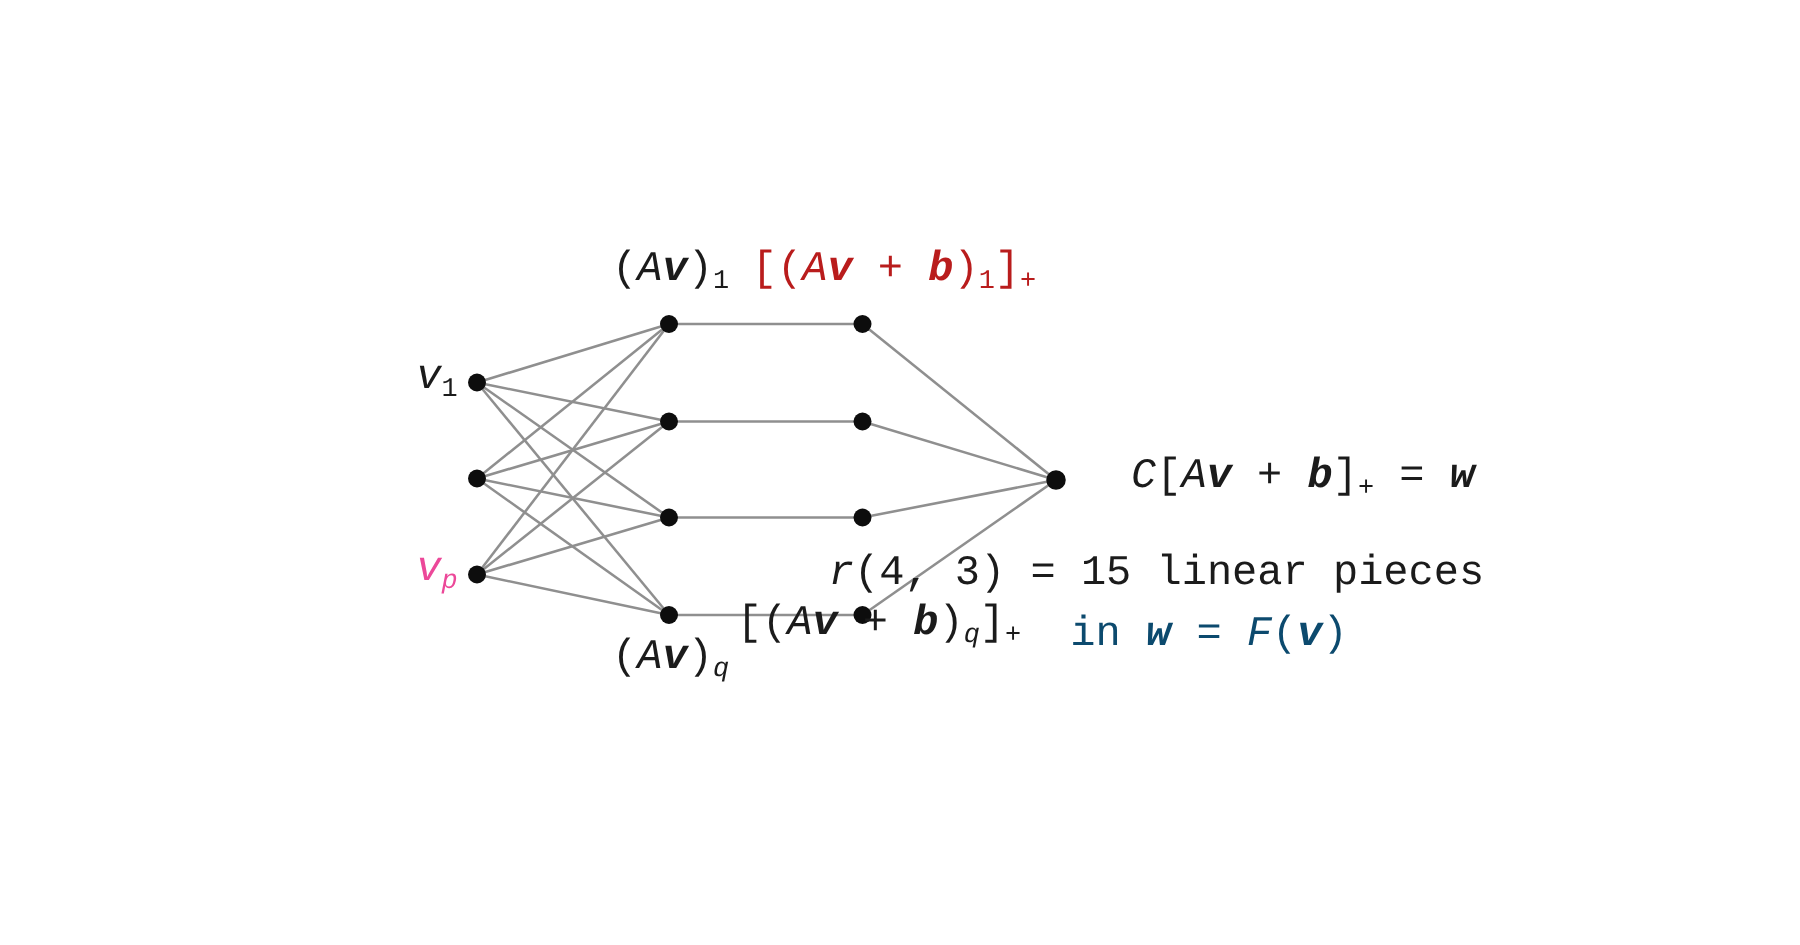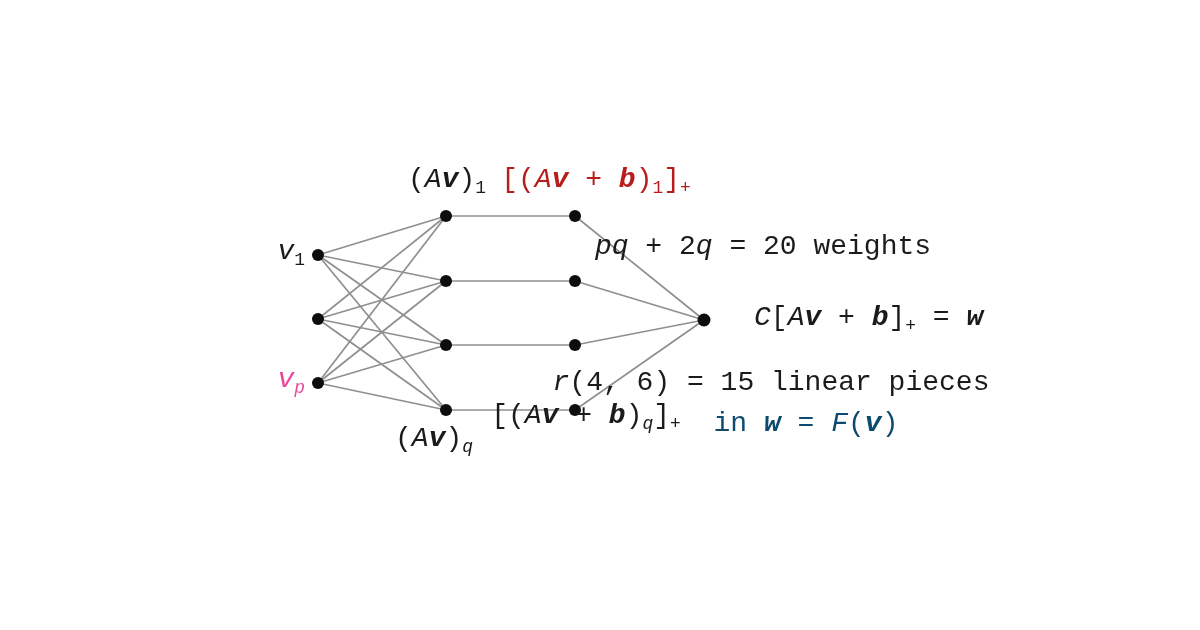--- a/index.html
+++ b/index.html
@@ -85,20 +85,19 @@
         <circle cx="575" cy="345" r="6" fill="#0d0d0d"></circle>
         <circle cx="575" cy="410" r="6" fill="#0d0d0d"></circle>
         <circle cx="704" cy="320" r="6.5" fill="#0d0d0d"></circle>
       </g>
   </svg>
   <div class="labels-layer">
       <div class="math-label anchor-end" style="left: 305px; top: 254px; color: rgb(27, 27, 27);"><span class="seg-i">v</span><span class="seg-sub">1</span></div>
       <div class="math-label anchor-end" style="left: 305px; top: 382px; color: #ec4899;"><span class="seg-i">v</span><span class="seg-subi">p</span></div>
       <div class="math-label anchor-middle" style="left: 447px; top: 182px; color: rgb(27, 27, 27);"><span class="seg-n">(</span><span class="seg-i">A</span><span class="seg-bi">v</span><span class="seg-n">)</span><span class="seg-sub">1</span></div>
       <div class="math-label anchor-middle" style="left: 556px; top: 182px; color: #b91c1c; margin-left: 40px;"><span class="seg-n">[(</span><span class="seg-i">A</span><span class="seg-bi">v</span><span class="seg-n"> + </span><span class="seg-bi">b</span><span class="seg-n">)</span><span class="seg-sub">1</span><span class="seg-n">]</span><span class="seg-sub">+</span></div>
-      <div class="math-label anchor-middle" style="left: 434px; top: 441px; color: rgb(27, 27, 27);"><span class="seg-n">(</span><span class="seg-i">A</span><span class="seg-bi">v</span><span class="seg-n">)</span><span class="seg-subi">q</span></div>
+      <div class="math-label anchor-middle" style="left: 447px; top: 441px; color: rgb(27, 27, 27);"><span class="seg-n">(</span><span class="seg-i">A</span><span class="seg-bi">v</span><span class="seg-n">)</span><span class="seg-subi">q</span></div>
       <div class="math-label anchor-middle" style="left: 586px; top: 418px; color: rgb(27, 27, 27);"><span class="seg-n">[(</span><span class="seg-i">A</span><span class="seg-bi">v</span><span class="seg-n"> + </span><span class="seg-bi">b</span><span class="seg-n">)</span><span class="seg-subi">q</span><span class="seg-n">]</span><span class="seg-sub">+</span></div>
-      <div class="math-label anchor-middle" style="left: 763px; top: 247px; color: rgb(27, 27, 27);"><span class="seg-i">pq</span><span class="seg-n"> + 2</span><span class="seg-i">q</span><span class="seg-n"> = 20 weights</span></div>
       <div class="math-label anchor-start" style="left: 754px; top: 320px; color: rgb(27, 27, 27);"><span class="seg-i">C</span><span class="seg-n">[</span><span class="seg-i">A</span><span class="seg-bi">v</span><span class="seg-n"> + </span><span class="seg-bi">b</span><span class="seg-n">]</span><span class="seg-sub">+</span><span class="seg-n"> = </span><span class="seg-bi">w</span></div>
-      <div class="math-label anchor-middle" style="left: 771px; top: 383px; color: rgb(27, 27, 27);"><span class="seg-i">r</span><span class="seg-n">(4, 6) = 15 linear pieces</span></div>
+      <div class="math-label anchor-middle" style="left: 771px; top: 383px; color: rgb(27, 27, 27);"><span class="seg-i">r</span><span class="seg-n">(4, 3) = 15 linear pieces</span></div>
       <div class="math-label anchor-middle" style="left: 806px; top: 424px; color: #0c4a6e;"><span class="seg-n">in </span><span class="seg-bi">w</span><span class="seg-n"> = </span><span class="seg-i">F</span><span class="seg-n">(</span><span class="seg-bi">v</span><span class="seg-n">)</span></div>
     </div>
 </div>
 
 </body></html>

